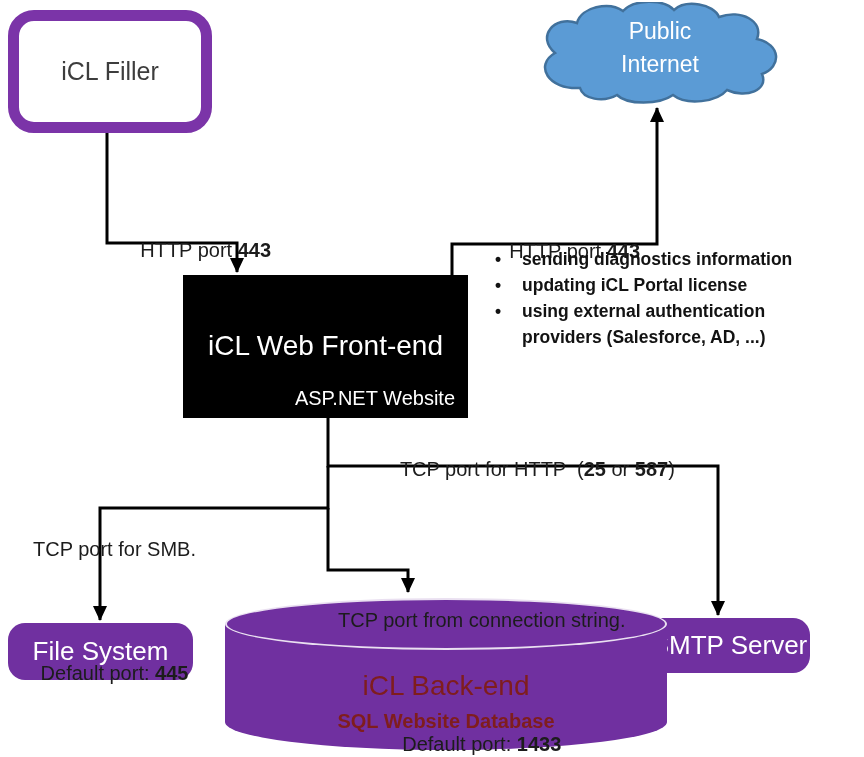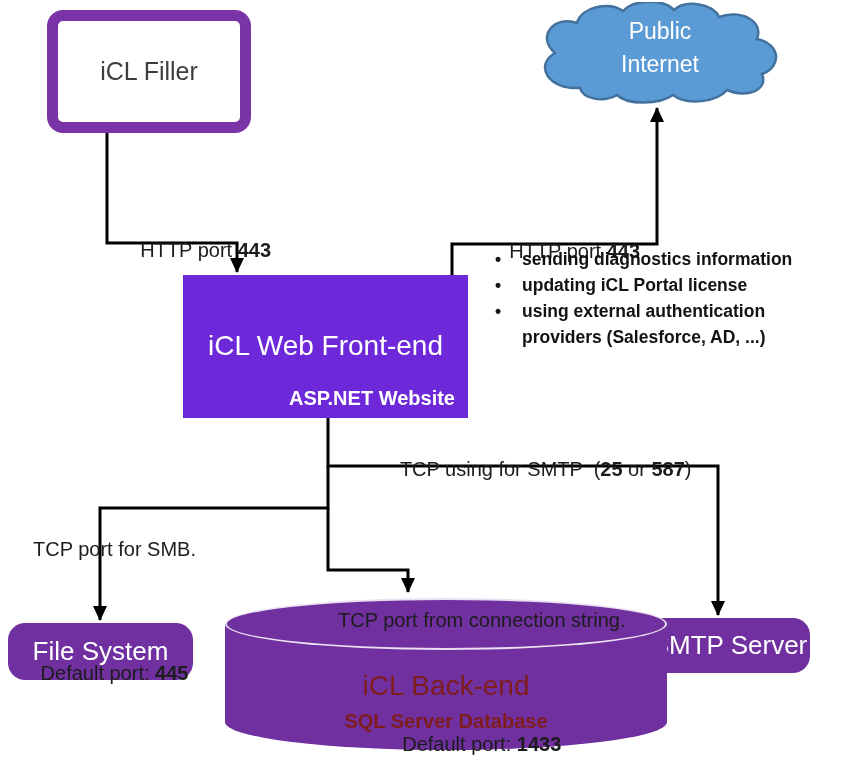--- a/index.html
+++ b/index.html
@@ -9,35 +9,35 @@
     position:relative; width:864px; height:757px; background:#ffffff;
     overflow:hidden; color:#1f1f1f;
   }
   .wires { position:absolute; left:0; top:0; width:864px; height:757px; }
 
   
   .node { position:absolute; }
 
   .filler-box {
     left:8px; top:10px; width:204px; height:123px;
-    background:#ffffff; border:11px solid #7b34a8; border-radius:16px;
+    background:#ffffff; border:11px solid #7b34a8; border-radius:26px;
     display:flex; align-items:center; justify-content:center;
-    font-size:25px; color:#3d3d3d;margin-left:39px;
+    font-size:25px; color:#3d3d3d;
   }
 
   .frontend-box {
     left:183px; top:275px; width:285px; height:143px;
-    background:#6d28d9; color:#ffffff;
+    background:#000000; color:#ffffff;
   }
   .frontend-main {
     position:absolute; left:0; right:0; top:50%; transform:translateY(-54%);
     text-align:center; font-size:28px;
   }
   .frontend-sub {
-    position:absolute; right:13px; bottom:8px; font-size:20px; font-weight:700;
+    position:absolute; right:13px; bottom:8px; font-size:20px; font-weight:400;
   }
 
   .small-box {
     background:#7030a0; color:#ffffff;
     display:flex; align-items:center; justify-content:center; font-size:26px;border-radius:17px;
   }
   .filesystem-box { left:8px; top:623px; width:185px; height:57px; }
   .smtpserver-box { left:625px; top:618px; width:185px; height:55px;padding-left:24px; }
 
   
@@ -140,21 +140,21 @@
   </div>
 
   <div class="node small-box smtpserver-box">
     <span>SMTP Server</span>
   </div>
 
   <div class="node db-cyl">
     <div class="db-body"></div>
     <div class="db-top"></div>
     <div class="db-main">iCL Back-end</div>
-    <div class="db-sub">SQL Server Database</div>
+    <div class="db-sub">SQL Website Database</div>
   </div>
 
   <div class="lbl lbl-http-left">
     <span>HTTP port </span><b>443</b>
   </div>
 
   <div class="lbl lbl-http-right">
     <span>HTTP port </span><b>443</b>
   </div>
 
@@ -163,21 +163,21 @@
     <li>updating iCL Portal license</li>
     <li>using external authentication providers (Salesforce, AD, ...)</li>
   </ul>
 
   <div class="lbl lbl-smb">
     <span class="line">TCP port for SMB.</span>
     <span class="line"><span>Default port: </span><b>445</b></span>
   </div>
 
   <div class="lbl lbl-smtp">
-    <span>TCP using for SMTP  (</span><b>25</b><span> or </span><b>587</b><span>)</span>
+    <span>TCP port for HTTP  (</span><b>25</b><span> or </span><b>587</b><span>)</span>
   </div>
 
   <div class="lbl lbl-db">
     <span class="line">TCP port from connection string.</span>
     <span class="line"><span>Default port: </span><b>1433</b></span>
   </div>
 
 </div>
 
 </body></html>

